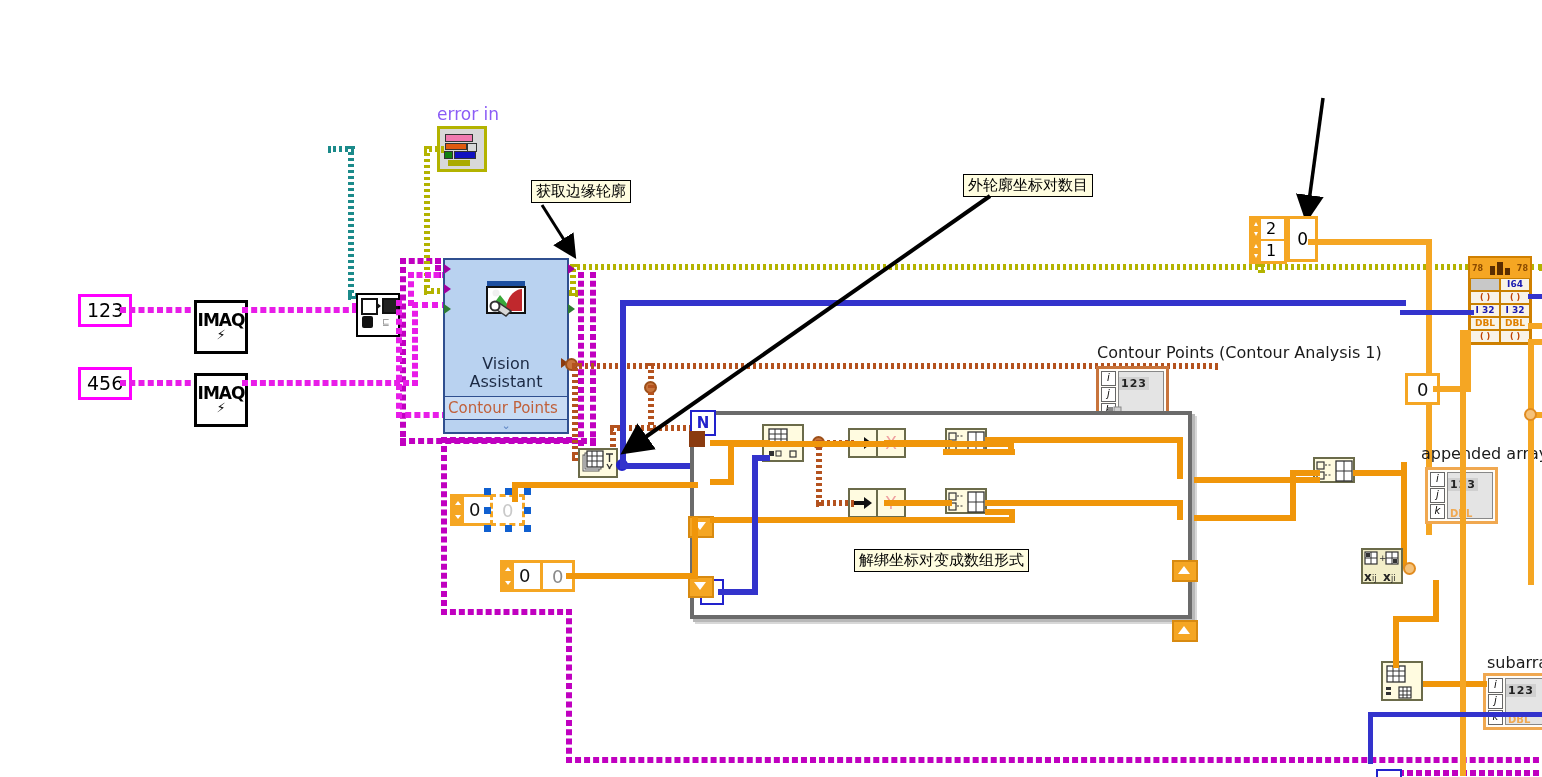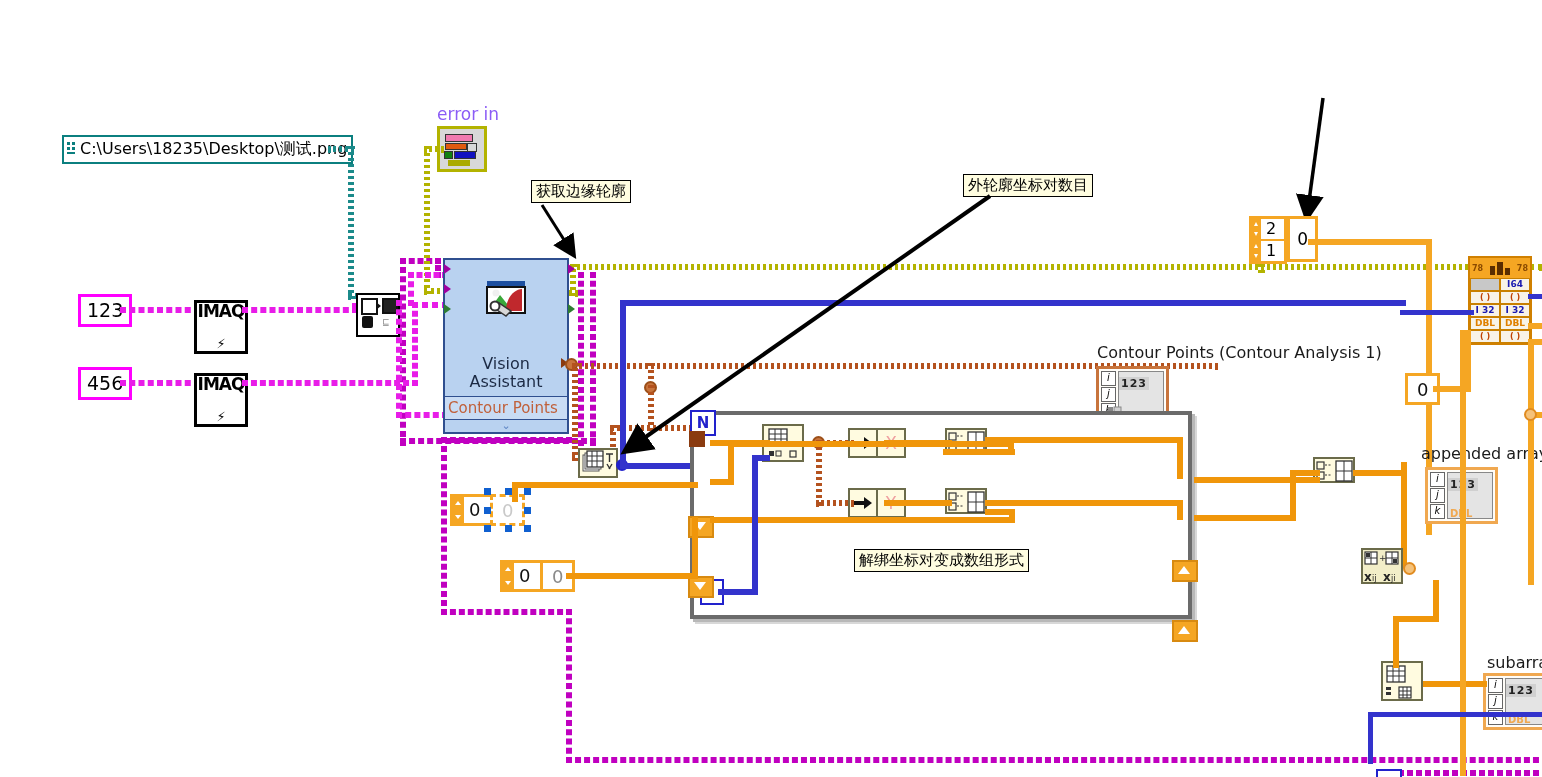--- a/index.html
+++ b/index.html
@@ -56,21 +56,21 @@
   .numconst.dark{color:#111;}
   .numconst.sel{border-style:dashed;color:#c9c9c9;}
 
   .selhandles{position:absolute;inset:-6px;}
   .selhandles i{position:absolute;width:7px;height:7px;background:#1060d0;display:block;}
 
   
   .node{background:#fffbe0;border:2px solid #6b6b4a;box-sizing:border-box;}
   .node.dark{background:#f2eec8;}
   .imaq{border:3px solid #000;background:#fff;width:48px;height:48px;
-        display:flex;flex-direction:column;align-items:center;justify-content:space-between;}
+        display:flex;flex-direction:column;align-items:center;justify-content:center;}
   .imaq .t{font-weight:bold;font-size:17px;letter-spacing:-1px;line-height:16px;font-family:"DejaVu Sans",sans-serif;}
   .imaq .b{font-size:13px;line-height:14px;}
 
   
   .express{
     border:2px solid #2f4f8f;background:#b9d2f0;width:122px;
   }
   .express .icon{height:78px;display:flex;align-items:center;justify-content:center;}
   .express .title{text-align:center;color:#1c2a44;font-size:16px;line-height:20px;padding-bottom:4px;margin-top:16px;}
   .express .sub{
@@ -143,21 +143,20 @@
   <div class="w v purp abs" style="left:590px;top:272px;height:168px;"></div>
   <div class="w h purp abs" style="left:400px;top:438px;width:190px;"></div>
 
   <div class="w h purp abs" style="left:441px;top:437px;width:125px;"></div>
   <div class="w v purp abs" style="left:441px;top:437px;height:172px;"></div>
   <div class="w h purp abs" style="left:441px;top:609px;width:125px;"></div>
   <div class="w v purp abs" style="left:566px;top:609px;height:148px;"></div>
   <div class="w h purp abs" style="left:566px;top:757px;width:976px;"></div>
   <div class="w h purp abs" style="left:1380px;top:770px;width:162px;"></div>
 
-  <div class="pathctl abs" style="left:62px;top:135px;">C:\Users\18235\Desktop\测试.png</div>
 
   <div class="w h teal abs" style="left:328px;top:146px;width:20px;"></div>
   <div class="w v teal abs" style="left:348px;top:146px;height:147px;"></div>
   <div class="w h teal abs" style="left:348px;top:293px;width:12px;"></div>
 
   <div class="errlbl abs" style="left:437px;top:104px;">error in</div>
   <div class="errnode abs" style="left:437px;top:126px;">
     <div class="abs" style="left:5px;top:5px;width:26px;height:6px;background:#f07ab0;border:1px solid #333;"></div>
     <div class="abs" style="left:5px;top:14px;width:20px;height:5px;background:#e05a10;border:1px solid #333;"></div>
     <div class="abs" style="left:27px;top:14px;width:8px;height:7px;background:#d8d8d8;border:1px solid #333;"></div>

